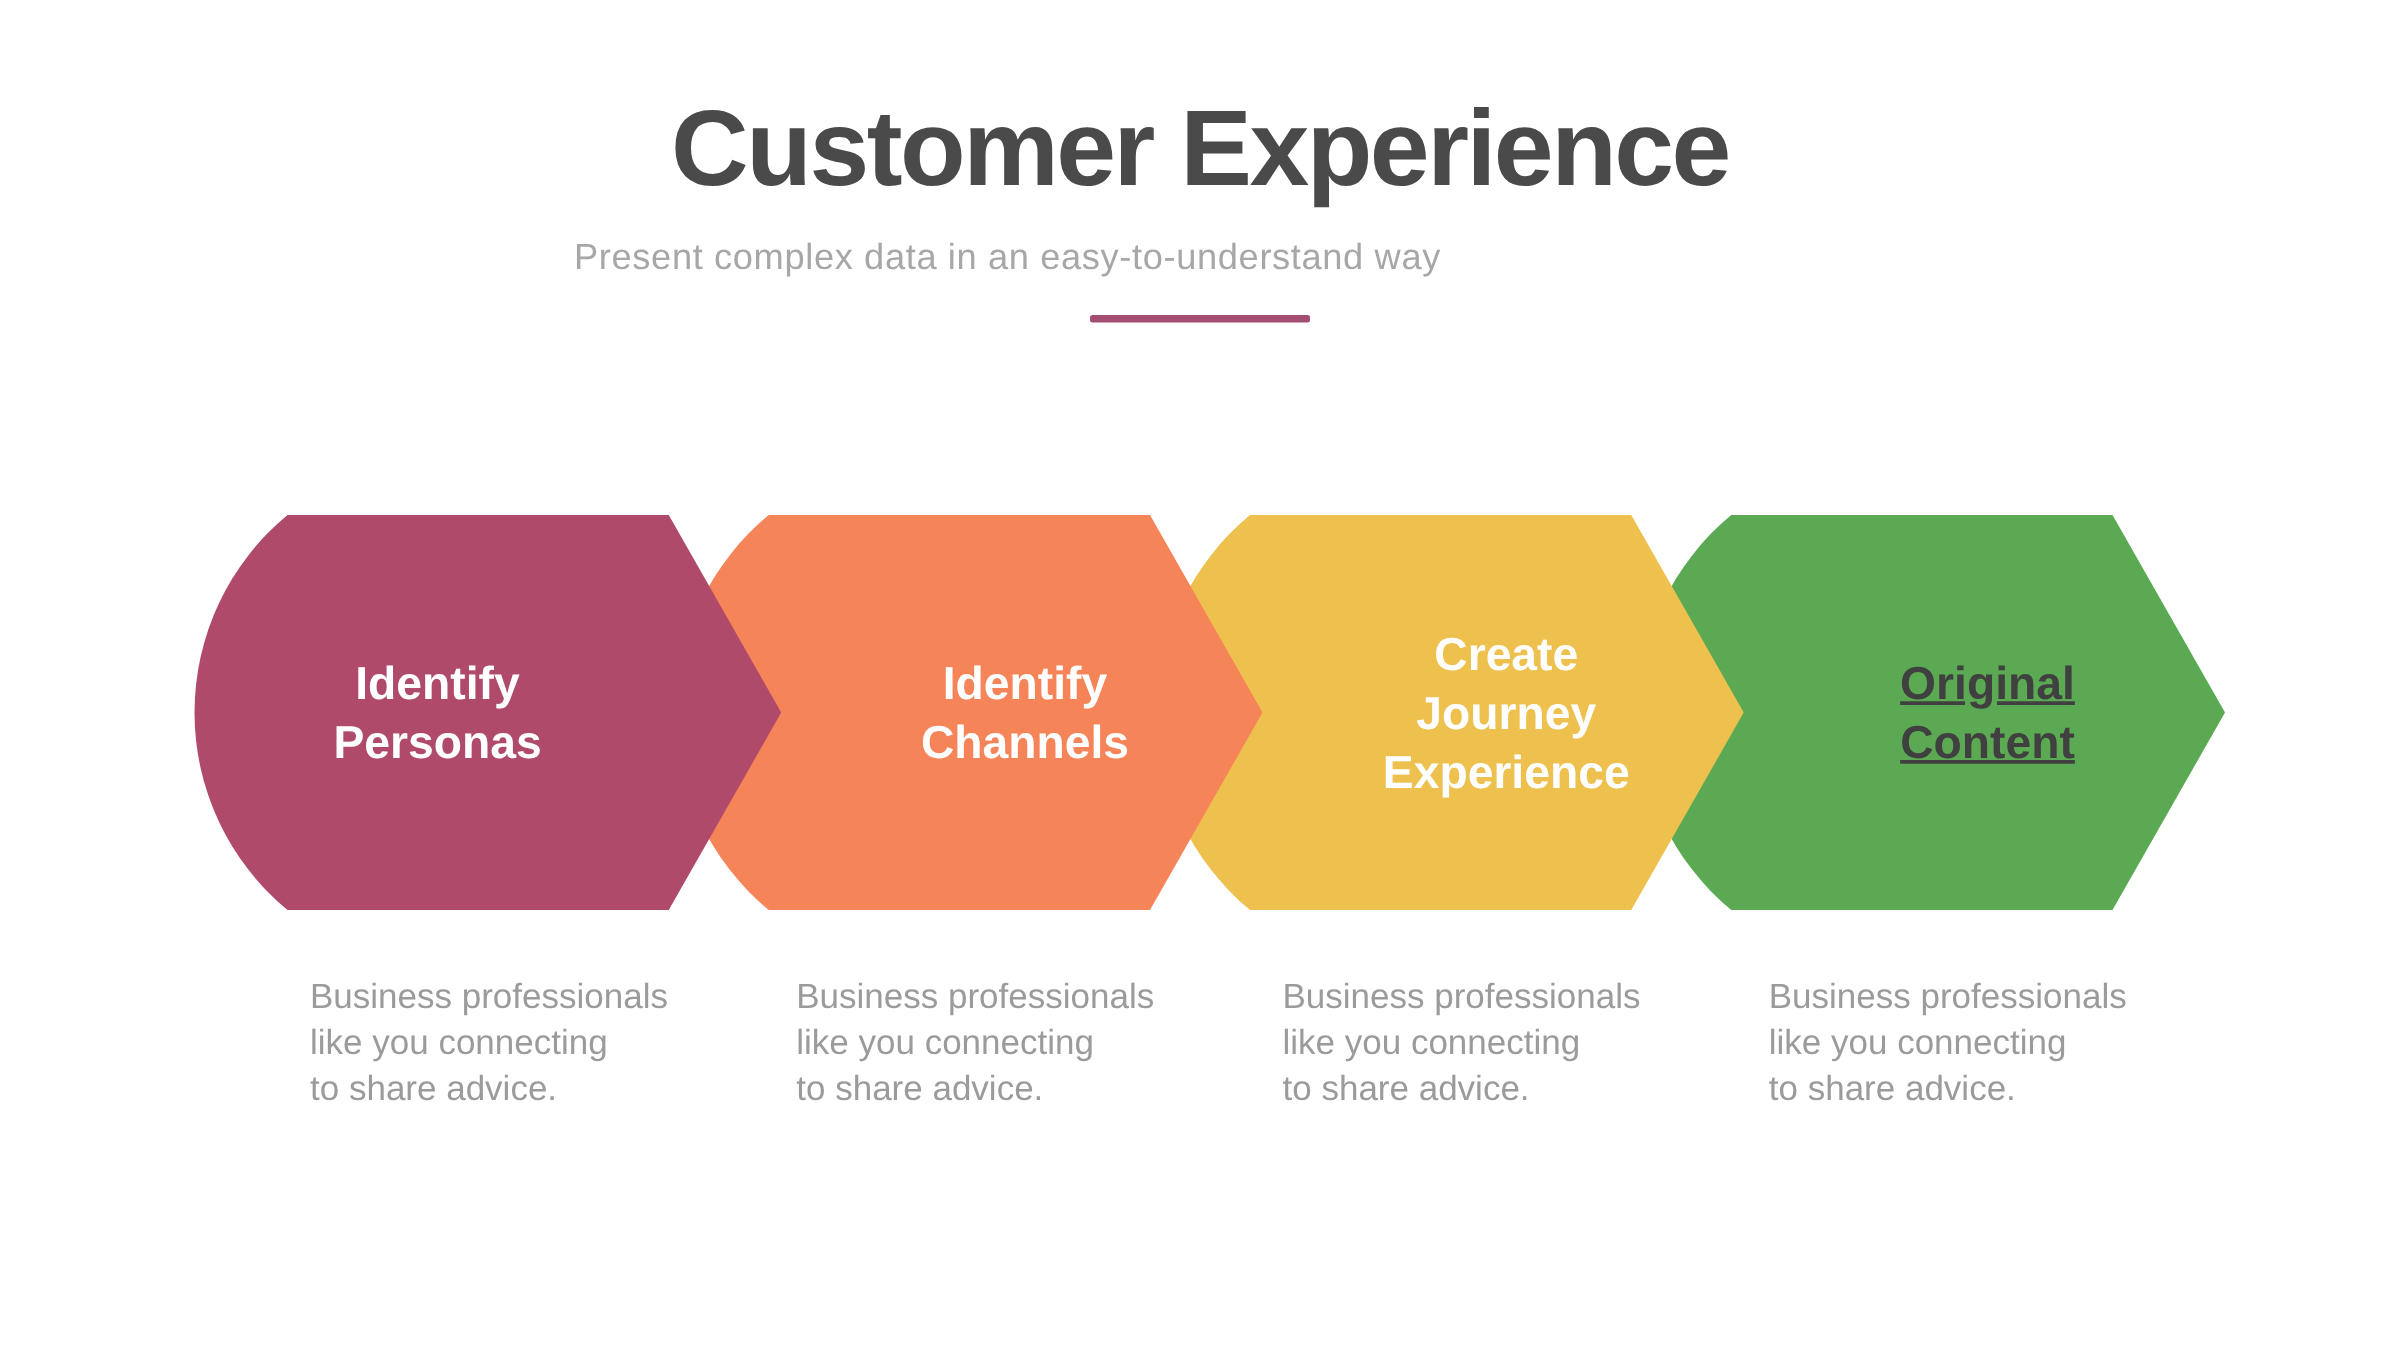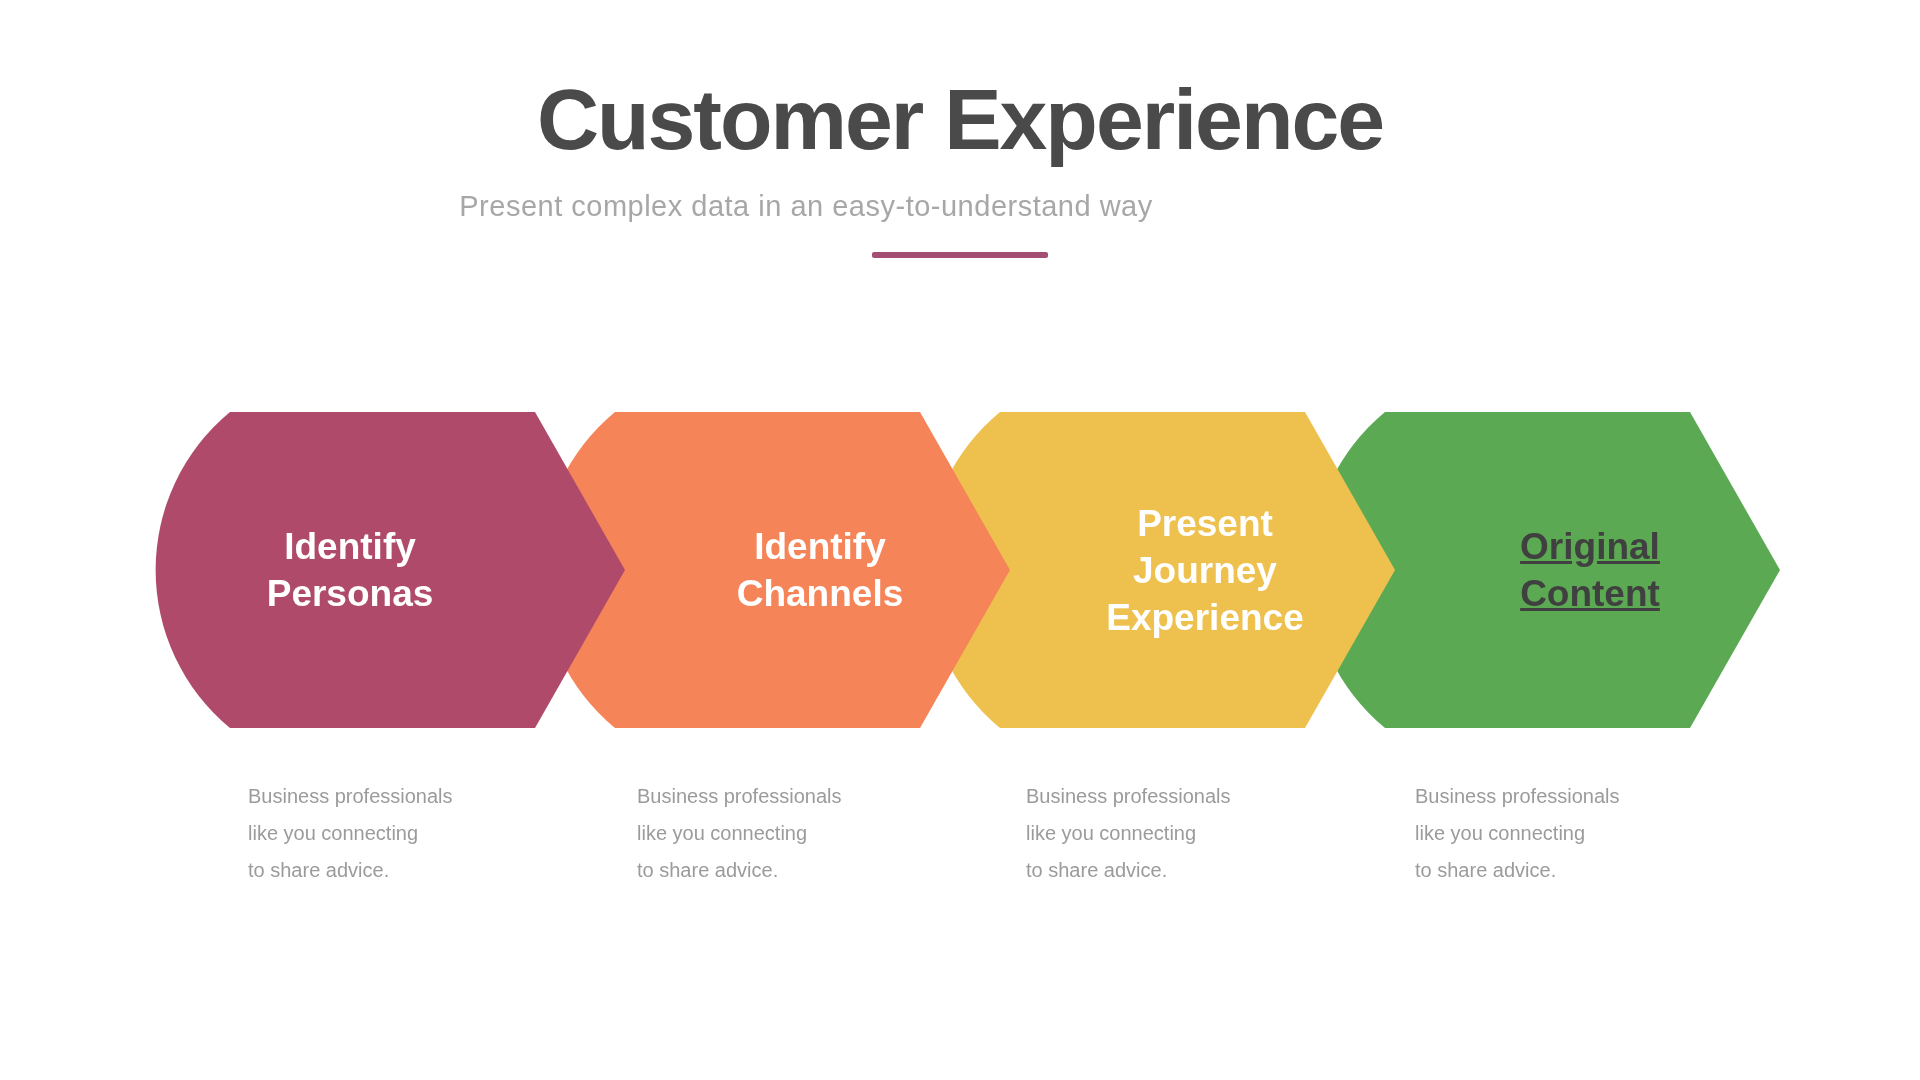--- a/index.html
+++ b/index.html
@@ -68,21 +68,21 @@
     line-height: 47px;
     text-align: center;
     white-space: pre-line;
   }
   .step-label.first { padding-right: 80px; }
   .step-label.rest  { padding-left: 90px; }
   .step-desc {
     position: absolute;
     top: 778px;
     width: 330px;
-    font-size: 20px;
+    font-size: 28px;
     line-height: 37px;
     white-space: pre-line;
   }
   .desc-1 { left: 248px; }
   .desc-2 { left: 637px; }
   .desc-3 { left: 1026px; }
   .desc-4 { left: 1415px; }
 </style>
 </head>
 <body>
@@ -105,21 +105,21 @@
     <path d="M75,0 H380 L470,158 L380,316 H75 A205,205 0 0 1 75,0 Z" fill="#eec14f"></path>
   </svg>
   <svg class="step-shape shape-4" viewBox="0 0 470 316" aria-hidden="true">
     <path d="M75,0 H380 L470,158 L380,316 H75 A205,205 0 0 1 75,0 Z" fill="#5baa53"></path>
   </svg>
 
   <div class="step-label first shape-1" style="color: rgb(255, 255, 255);">Identify
 Personas</div>
   <div class="step-label rest shape-2" style="color: rgb(255, 255, 255);">Identify
 Channels</div>
-  <div class="step-label rest shape-3" style="color: rgb(255, 255, 255);">Present
+  <div class="step-label rest shape-3" style="color: rgb(255, 255, 255);">Create
 Journey
 Experience</div>
   <div class="step-label rest shape-4" style="color: #404040; text-decoration: underline;">Original
 Content</div>
 
   <div class="step-desc desc-1" style="color: rgb(155, 155, 155);">Business professionals
 like you connecting
 to share advice.</div>
   <div class="step-desc desc-2" style="color: rgb(155, 155, 155);">Business professionals
 like you connecting

